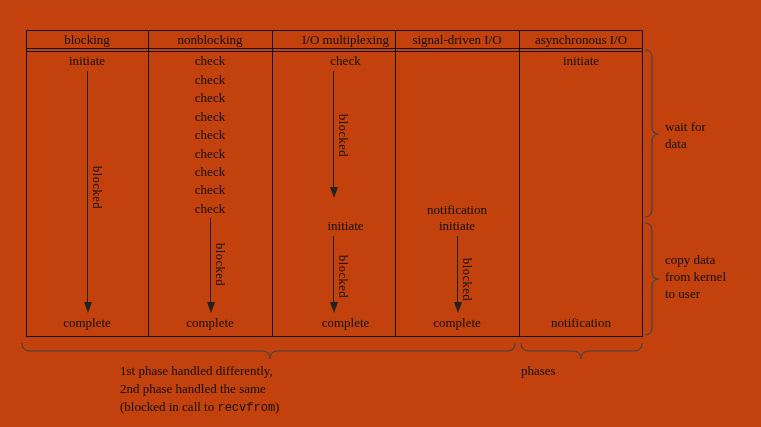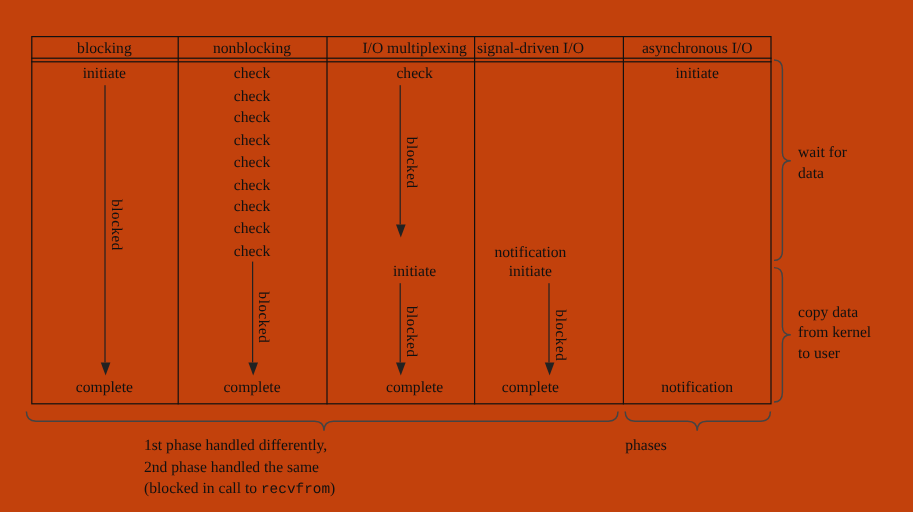--- a/index.html
+++ b/index.html
@@ -11,21 +11,21 @@
   }
   
   .tbl-border { position:absolute; left:26px; top:30px; width:615px; height:305px;
     border:1px solid #111; }
   .hsep { position:absolute; left:26px; width:617px; height:1px; background:#111; }
   .vdiv { position:absolute; top:30px; height:307px; width:1px; background:#111; }
   
   .c1 { left:26px;  width:122px; }
   .c2 { left:148px; width:124px; }
   .c3 { left:272px; width:123px;margin-left:12px; }
-  .c4 { left:380px; width:124px; }
+  .c4 { left:395px; width:124px; }
   .c5 { left:519px; width:124px; }
   .cell { position:absolute; font-size:13px; line-height:15px; height:15px;
     text-align:center; white-space:nowrap; }
   .hdr { top:32px; height:16px; line-height:16px; }
   
   .aline { position:absolute; width:1px; background:#222; }
   .ahead { position:absolute; width:0; height:0;
     border-left:4px solid transparent; border-right:4px solid transparent;
     border-top:11px solid #222; }
   .rot { position:absolute; writing-mode:vertical-rl; font-size:12.5px;

